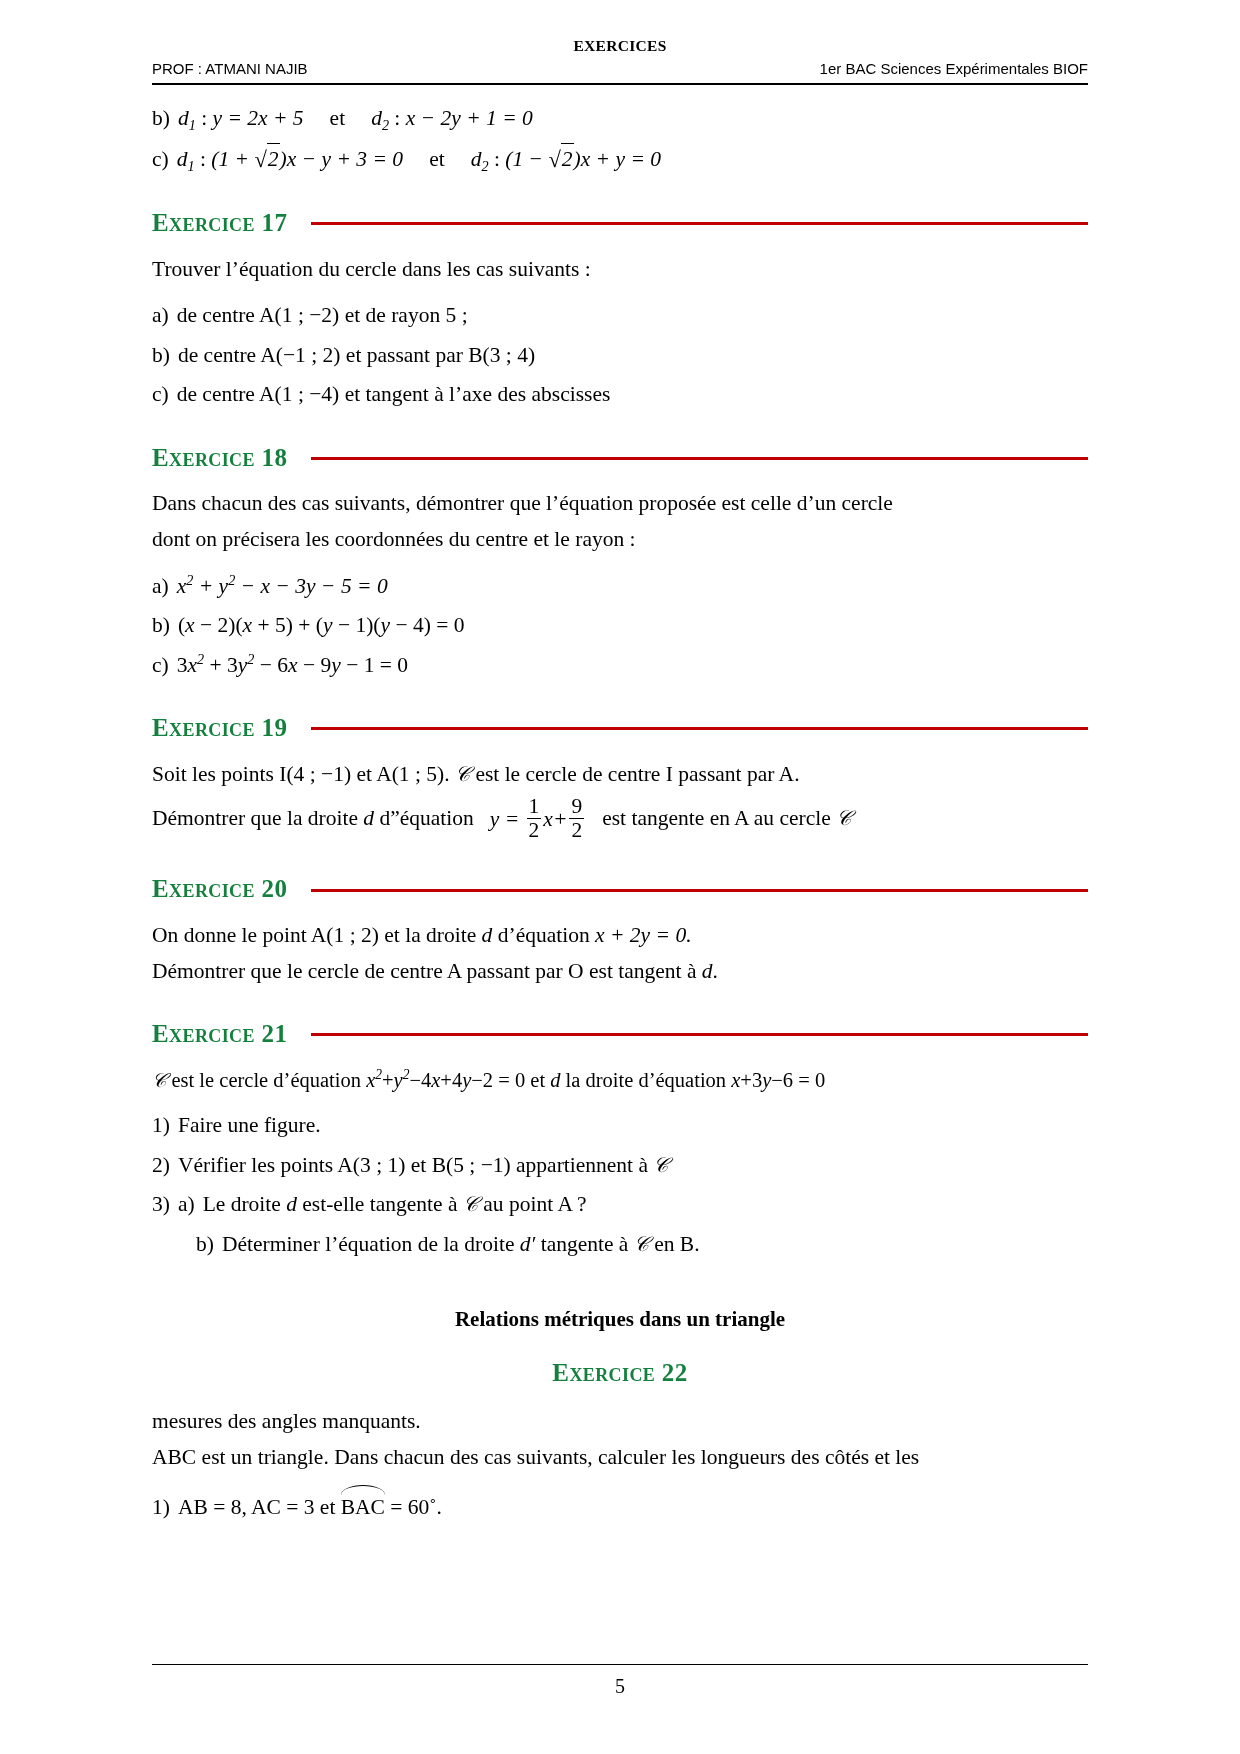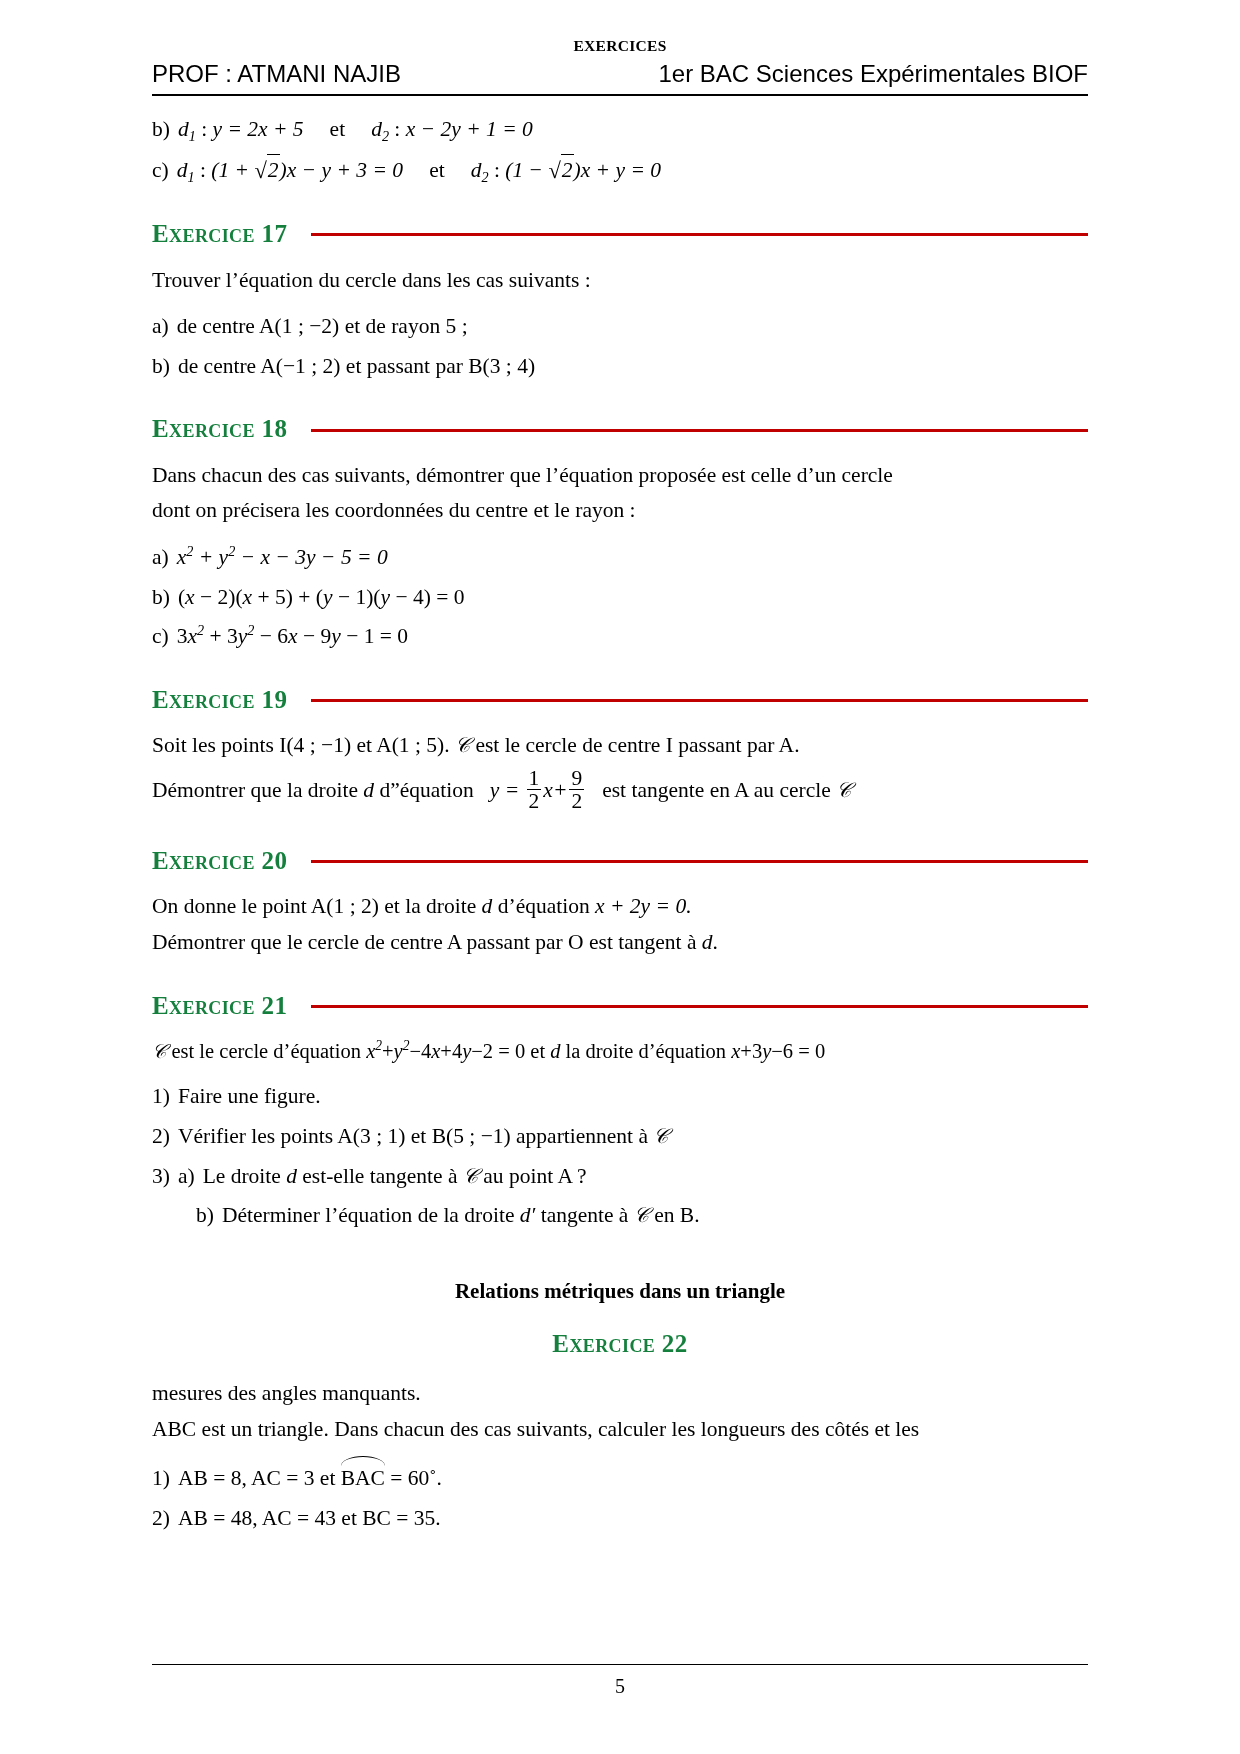--- a/index.html
+++ b/index.html
@@ -36,21 +36,21 @@
     font-size: 15.5px;
     letter-spacing: 0.3px;
     font-variant: small-caps;
     line-height: 1;
   }
   .header-row {
     display: flex;
     justify-content: space-between;
     align-items: baseline;
     font-family: "Liberation Sans", sans-serif;
-    font-size: 24px;
+    font-size: 15px;
     margin-top: 6px;
   }
   .header-rule {
     border-bottom: 2.2px solid #000;
     margin-top: 6px;
   }
 
   
   .content {
     margin: 0 152px 0 152px;
@@ -211,20 +211,21 @@
     </div>
 
     <div class="ex-head">
       <div class="ex-title"><span>Exercice</span> <span class="num">17</span></div>
       <div class="ex-rule"></div>
     </div>
     <div class="para">Trouver l’équation du cercle dans les cas suivants :</div>
     <div class="spacer-sm"></div>
     <div class="item"><span>a)</span><span class="gap-s"></span><span>de centre   A(1 ; −2)   et de rayon 5 ;</span></div>
     <div class="item"><span>b)</span><span class="gap-s"></span><span>de centre   A(−1 ; 2)   et passant par   B(3 ; 4)</span></div>
+    <div class="item"><span>c)</span><span class="gap-s"></span><span>de centre   A(1 ; −4)   et tangent à l’axe des abscisses</span></div>
 
     <div class="ex-head">
       <div class="ex-title"><span>Exercice</span> <span class="num">18</span></div>
       <div class="ex-rule"></div>
     </div>
     <div class="para">Dans chacun des cas suivants, démontrer que l’équation proposée est celle d’un cercle</div>
     <div class="para">dont on précisera les coordonnées du centre et le rayon :</div>
     <div class="spacer-sm"></div>
     <div class="item"><span>a)</span><span class="gap-s"></span><span class="m"><span class="m">x</span><sup class="exp up">2</sup> + <span class="m">y</span><sup class="exp up">2</sup> − <span class="m">x</span> − 3<span class="m">y</span> − 5 = 0</span></div>
     <div class="item"><span>b)</span><span class="gap-s"></span><span>(<span class="m">x</span> − 2)(<span class="m">x</span> + 5) + (<span class="m">y</span> − 1)(<span class="m">y</span> − 4) = 0</span></div>
@@ -258,21 +259,20 @@
     <div class="subsection-title">Relations métriques dans un triangle</div>
 
     <div class="ex-head" style="margin-top:20px;flex-direction:column;">
       <div class="ex-title"><span>Exercice</span> <span class="num">22</span></div>
       <div class="ex-rule"></div>
     </div>
     <div class="para">mesures des angles manquants.</div>
     <div class="para">ABC est un triangle. Dans chacun des cas suivants, calculer les longueurs des côtés et les</div>
     <div class="spacer-sm"></div>
     <div class="item"><span>1)</span><span class="gap-s"></span><span>AB = 8,  AC = 3  et  </span><span class="angle-hat"><span class="bar"></span><span>BAC</span></span><span> = 60˚.</span></div>
-    <div class="item"><span>2)</span><span class="gap-s"></span><span>AB = 48,  AC = 43  et  BC = 35.</span></div>
 
   </div>
 
   <div class="footer">
     <div class="footer-rule"></div>
     <div class="footer-num">5</div>
   </div>
 
 </div>
 

